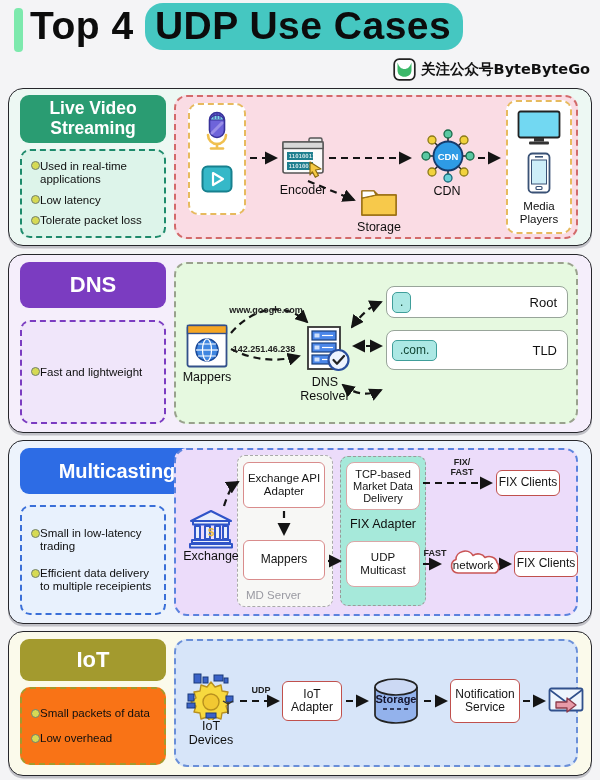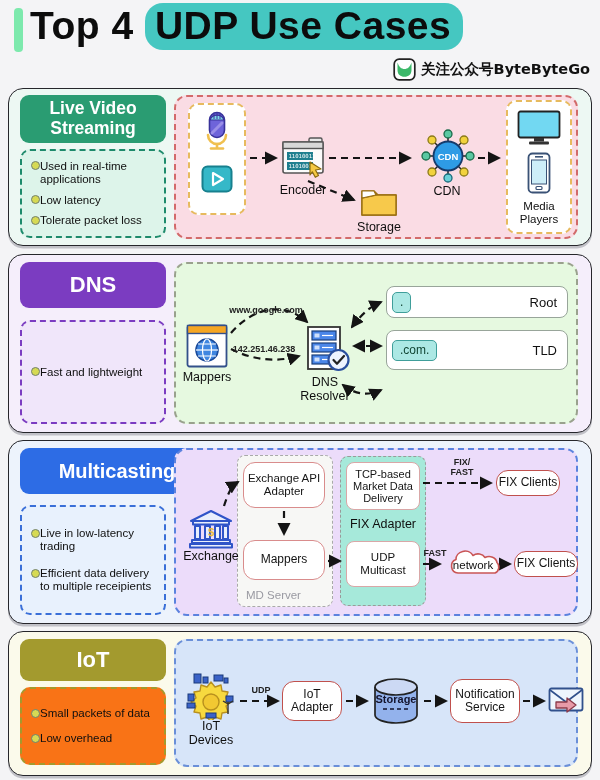--- a/index.html
+++ b/index.html
@@ -10,21 +10,21 @@
   .pill{border-radius:9px;color:#fff;font-weight:bold;display:flex;align-items:center;justify-content:center;
         text-align:center;line-height:1.12;box-sizing:border-box;}
   .bbox{border-radius:10px;display:flex;flex-direction:column;justify-content:center;gap:10px;
         padding:8px 5px 8px 9px;box-sizing:border-box;}
   .bullet{display:flex;gap:0;align-items:flex-start;font-size:11.5px;font-weight:500;line-height:1.12;color:#0f0f0f;}
   .dot{flex:0 0 auto;width:7px;height:7px;border-radius:50%;background:#d6da54;border:1.5px solid #72806e;margin-top:1.5px;}
   .flowbox{border-radius:13px;box-sizing:border-box;}
   .nlabel{font-size:12.5px;text-align:center;line-height:1.12;color:#0f0f0f;white-space:pre-line;font-weight:500;}
   .tiny{font-size:9px;font-weight:600;color:#222;white-space:pre-line;text-align:center;line-height:1.1;}
   .wnode{background:#fff;box-sizing:border-box;display:flex;align-items:center;justify-content:center;
-         text-align:center;line-height:1.12;white-space:pre-line;border-radius:12px;}
+         text-align:center;line-height:1.12;white-space:pre-line;border-radius:6px;}
   .record{background:#fff;border:1.2px solid #98a59a;border-radius:8px;display:flex;align-items:center;
           padding:0 10px 0 5px;box-sizing:border-box;}
   .chip{background:#ace8e4;border:1.4px solid #3f9e9a;border-radius:5px;font-size:12px;padding:2.5px 7px;font-weight:500;color:#143;}
   .rlabel{margin-left:auto;font-size:13px;color:#111;}
   .title-row{font-weight:bold;font-size:39px;letter-spacing:.5px;color:#0c0c0c;white-space:nowrap;}
   .hl{background:#45c7c1;border-radius:18px;padding:1px 12px 3px 10px;}
   .follow{display:flex;align-items:center;gap:5px;font-size:14.5px;font-weight:bold;color:#111;
           font-family:"DejaVu Sans","Liberation Sans",sans-serif;}
   .gray-note{font-size:11.5px;color:#9a9aa2;font-weight:500;}
   svg{display:block;}
@@ -85,21 +85,21 @@
   </div>
   <div class="abs record" style="left:386px;top:330px;width:182px;height:40px;">
     <span class="chip">.com.</span>
     <span class="rlabel">TLD</span>
   </div>
 
   <div class="abs pill" style="left:20px;top:448px;width:174px;height:46px;background:#2d6ce5;font-size:20px;padding-left:20px;">Multicasting</div>
   <div class="abs bbox" style="left:20px;top:505px;width:146px;height:110px;background:#e8f1fd;border:2px dashed #3a6fd8;gap:14px;">
     <div class="bullet">
         <span class="dot"></span>
-        <span>Live in low-latency trading</span>
+        <span>Small in low-latency trading</span>
       </div>
     <div class="bullet">
         <span class="dot"></span>
         <span>Efficient data delivery to multiple receipients</span>
       </div>
   </div>
   <div class="abs flowbox" style="left:174px;top:448px;width:404px;height:168px;background:#ecdcfa;border:2px dashed #5b82de;"></div>
   <div class="abs" style="left:237px;top:455px;width:96px;height:152px;background:#f7f7f5;border:1.5px dashed #a9a9a9;border-radius:8px;box-sizing:border-box;"></div>
   <div class="abs gray-note" style="left:246px;top:589px;">MD Server</div>
   <div class="abs" style="left:340px;top:456px;width:86px;height:150px;background:#a6e9da;border:1.5px dashed #9a9a9a;border-radius:8px;box-sizing:border-box;"></div>

